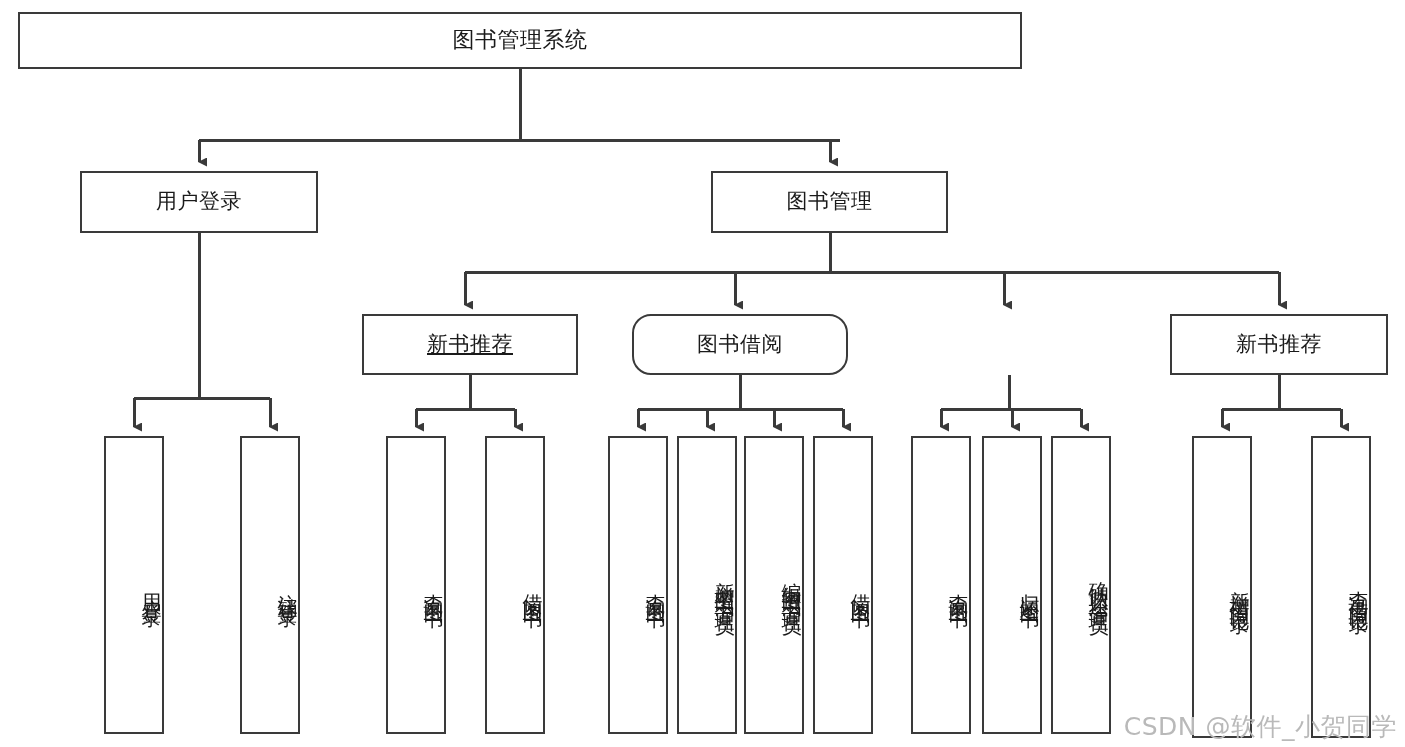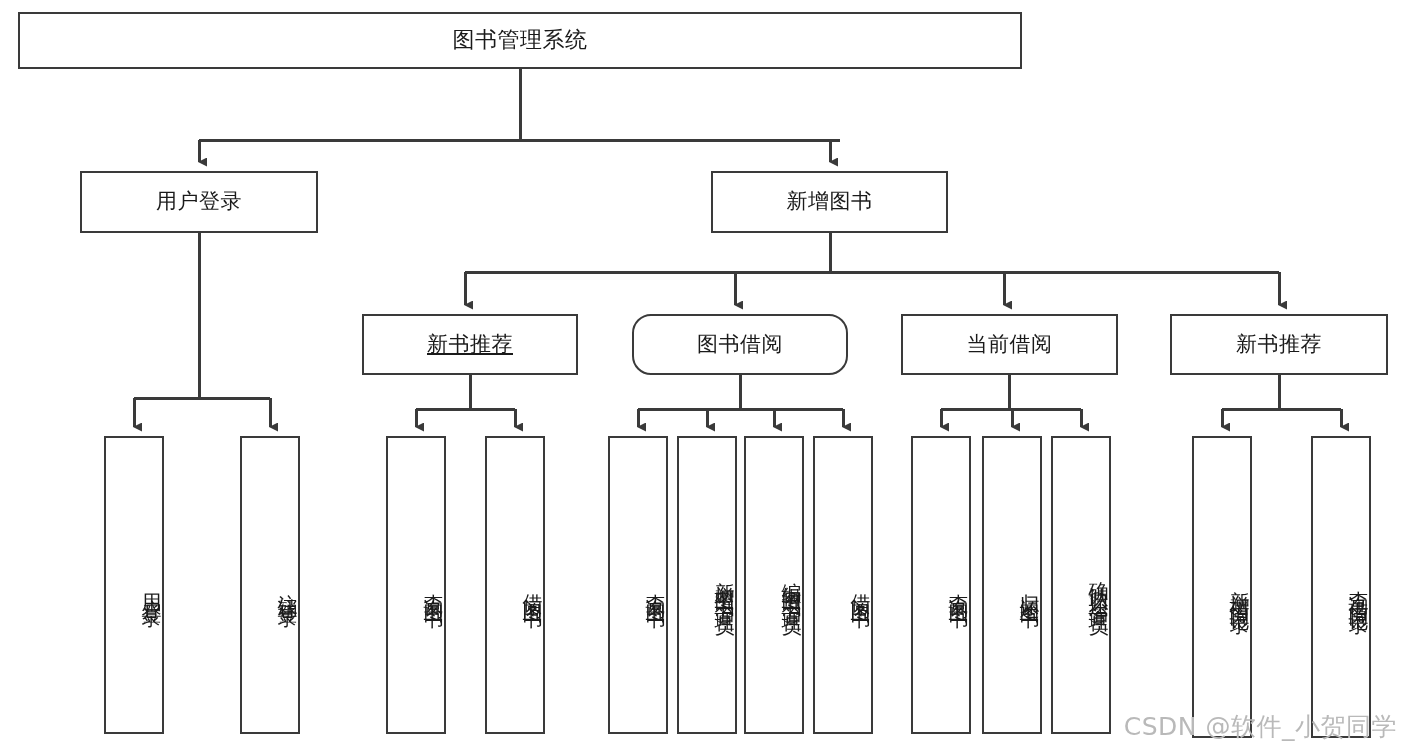--- a/index.html
+++ b/index.html
@@ -129,32 +129,29 @@
   </svg>
 
   <div class="node horiz root" style="left:18px; top:12px; width:1004px; height:57px;">
     <span>图书管理系统</span>
   </div>
 
   <div class="node horiz" style="left:80px; top:171px; width:238px; height:62px;">
     <span>用户登录</span>
   </div>
   <div class="node horiz" style="left:711px; top:171px; width:237px; height:62px;">
-    <span>新增图书</span>
+    <span>图书管理</span>
   </div>
 
   <div class="node horiz" style="left:362px; top:314px; width:216px; height:61px;text-decoration:underline;">
     <span>新书推荐</span>
   </div>
   <div class="node horiz" style="left:632px; top:314px; width:216px; height:61px;border-radius:19px;">
     <span>图书借阅</span>
   </div>
-  <div class="node horiz" style="left:901px; top:314px; width:217px; height:61px;">
-    <span>当前借阅</span>
-  </div>
   <div class="node horiz" style="left:1170px; top:314px; width:218px; height:61px;">
     <span>新书推荐</span>
   </div>
 
   <div class="node vert" style="left:104px; top:436px; width:60px; height:298px;">
     <span class="vlabel">用户登录</span>
   </div>
   <div class="node vert" style="left:240px; top:436px; width:60px; height:298px;">
     <span class="vlabel">注销登录</span>
   </div>

